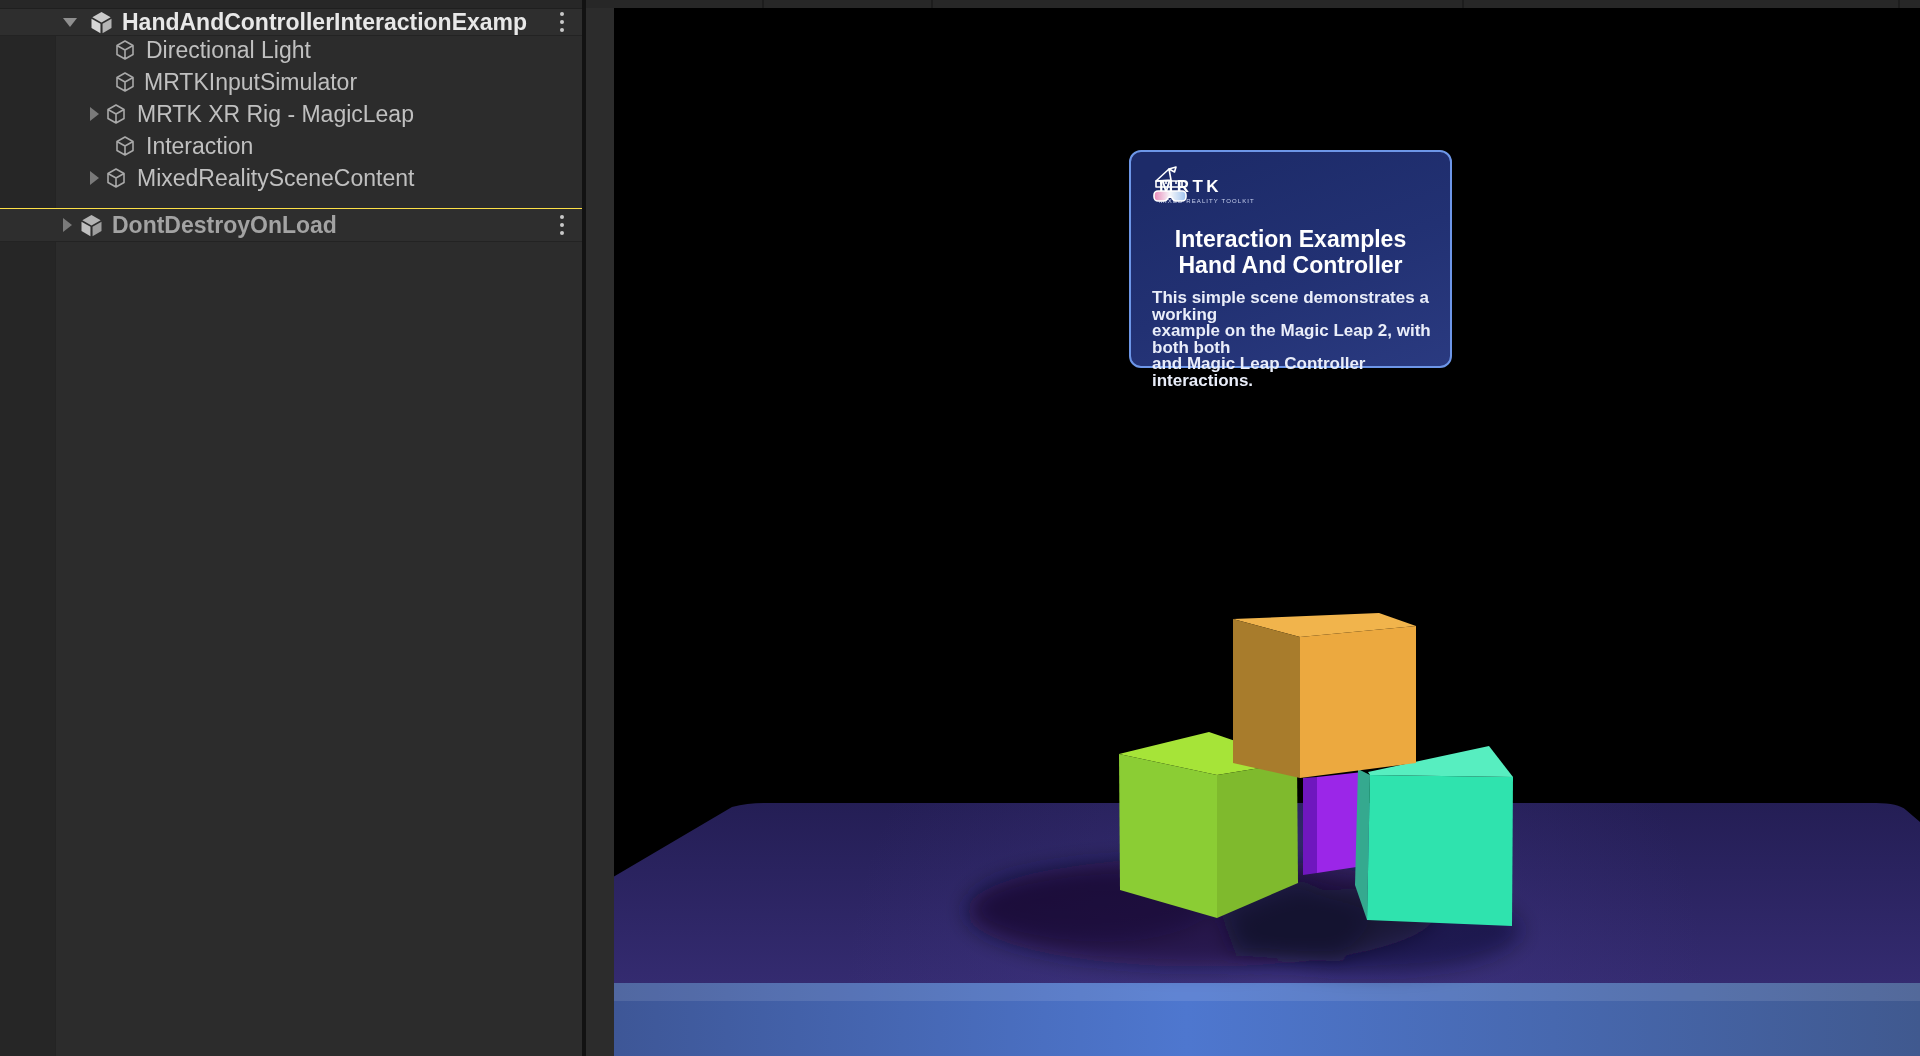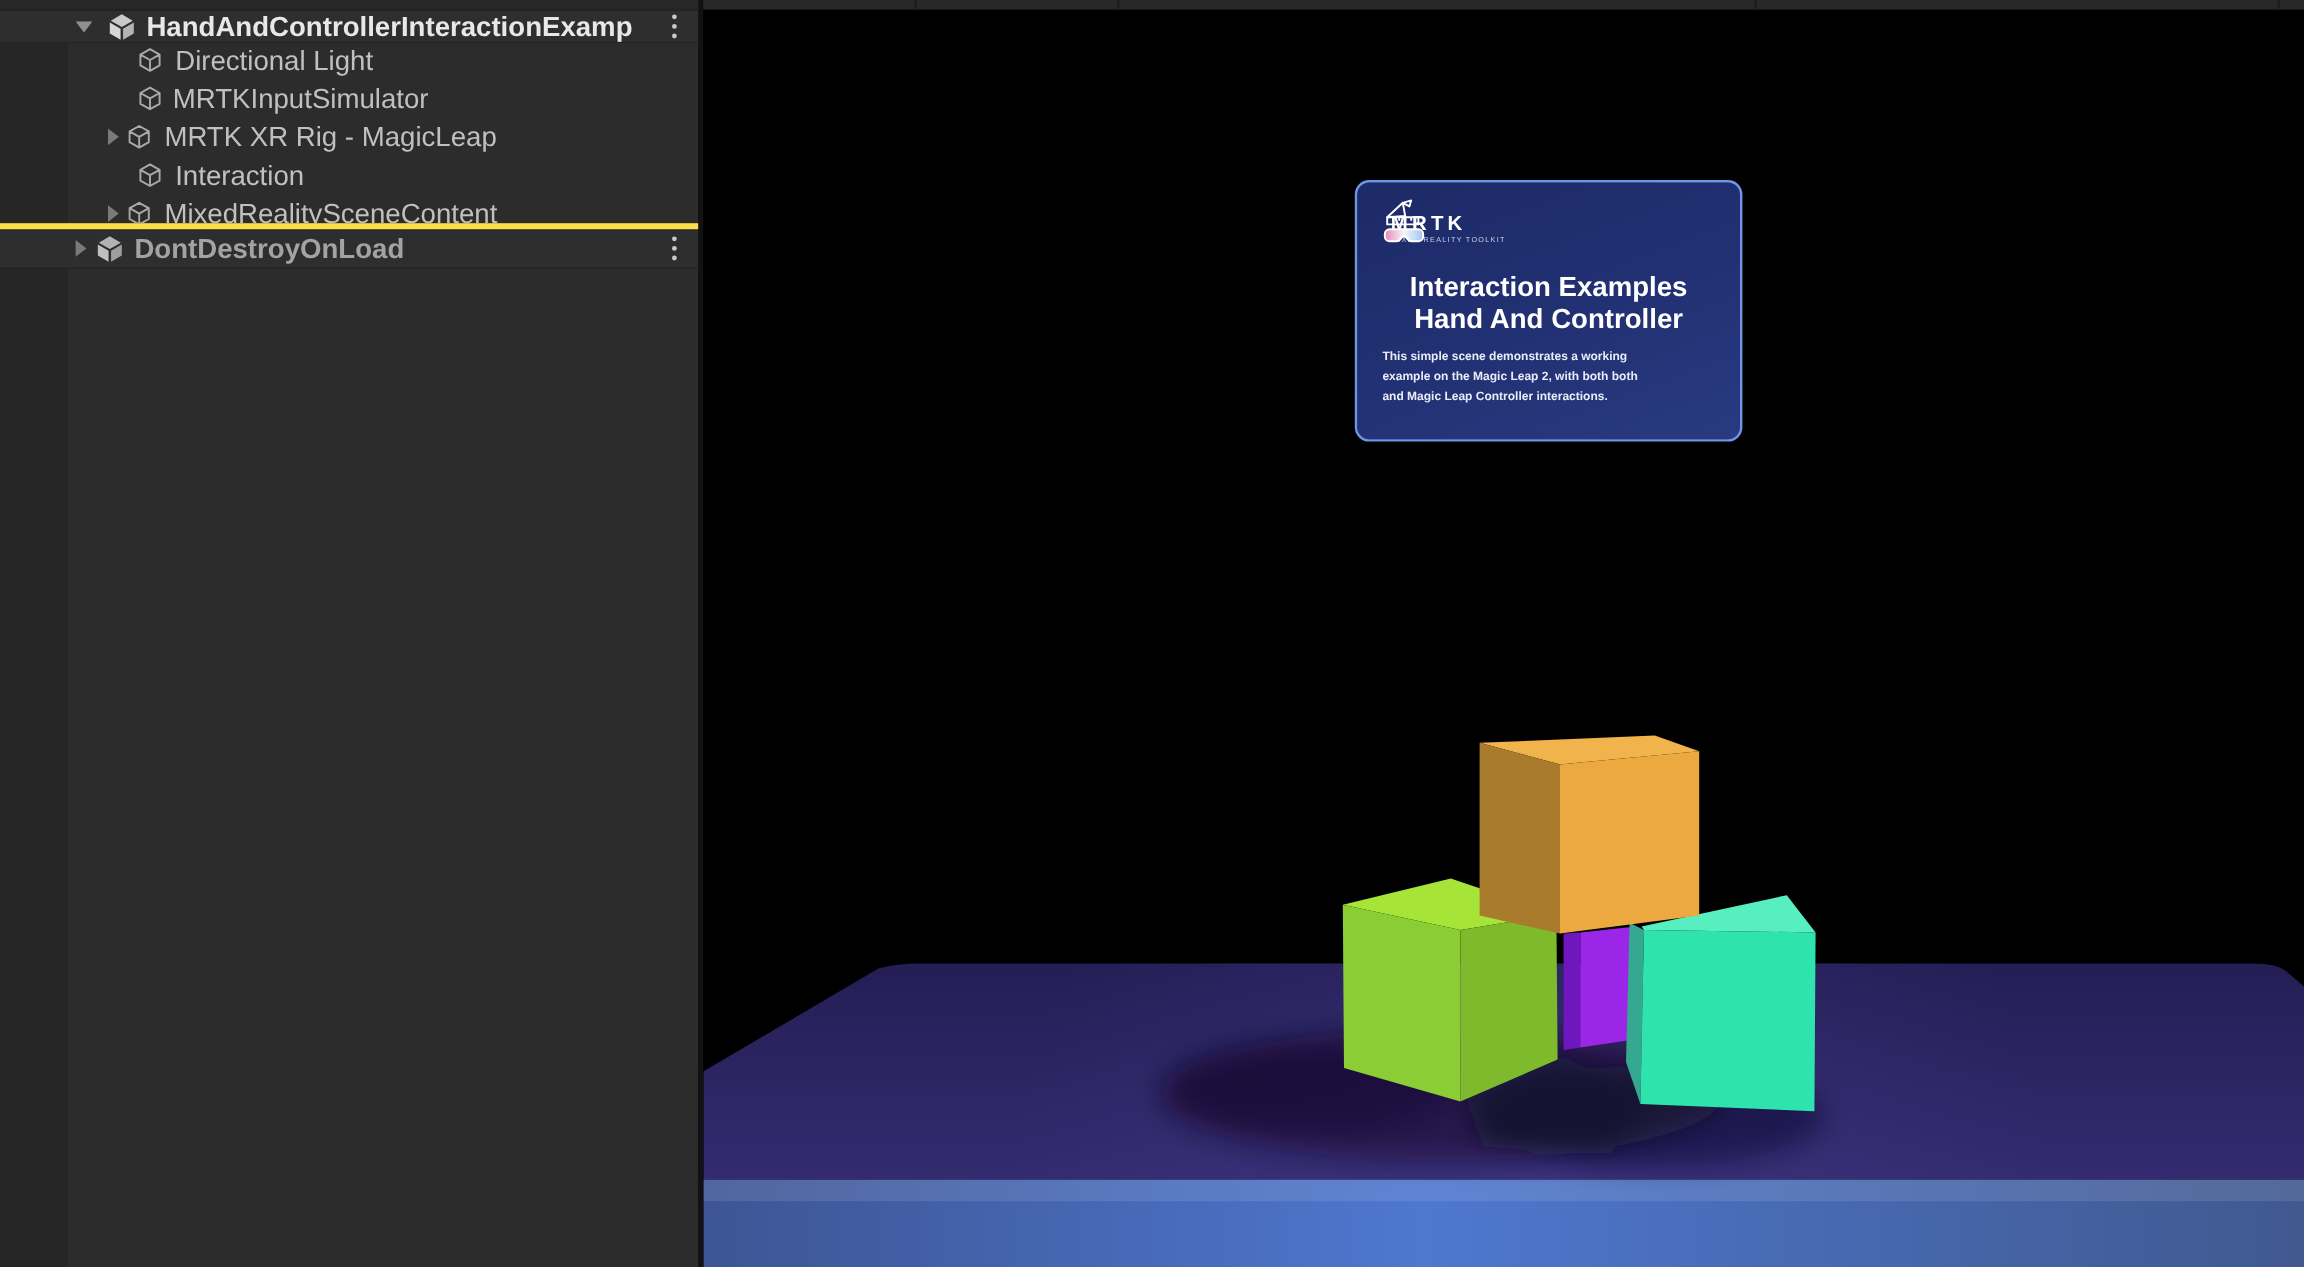--- a/index.html
+++ b/index.html
@@ -38,33 +38,33 @@
   .info-panel{position:absolute;left:543px;top:142px;width:323px;height:218px;border-radius:12px;
      border:2px solid var(--border,#6d96e8);box-sizing:border-box;
      background:linear-gradient(160deg,var(--bg1,#1d2b69) 10%,var(--bg2,#223173) 55%,var(--bg3,#2a3a80) 100%);}
   .logo-row{position:absolute;left:18px;top:20px;display:flex;align-items:flex-start;}
   .brand-block{margin-left:10px;margin-top:6px;}
   .brand{color:#fff;font-weight:bold;font-size:17px;letter-spacing:3.5px;line-height:17px;}
   .brand-sub{color:#c9d2ef;font-size:6px;letter-spacing:1.1px;margin-top:3px;}
   .panel-title{position:absolute;left:0;top:74px;width:100%;text-align:center;color:#fff;
      font-weight:bold;font-size:23px;line-height:26px;}
   .panel-body{position:absolute;left:21px;top:138px;width:285px;color:#e9edf9;
-     font-size:10px;line-height:16.5px;font-weight:600;}
+     font-size:17px;line-height:16.5px;font-weight:600;}
 </style>
 </head>
 <body>
 
 <div class="topstrip">
   <div class="seam" style="left:762px"></div>
   <div class="seam" style="left:931px"></div>
   <div class="seam" style="left:1462px"></div>
   <div class="seam" style="left:1898px"></div>
 </div>
 
-<div class="hierarchy" style="background: var(--hbg); --hbg: #2c2c2c;">
+<div class="hierarchy" style="background: var(--hbg); padding-left: 32px; --hbg: #2c2c2c;">
   <div class="gutter" style="background: var(--gbg); --gbg: #262626;"></div>
 
   <div class="row scene first" style="top:0;height:26px;">
     <span class="fold down" style="margin-left:63px;"></span>
     <span class="icon-slot" style="margin-left:12px;">
       <svg width="25" height="25" viewBox="0 0 24 24">
         <polygon points="12,1.8 20.8,6.9 12,12 3.2,6.9" fill="#c9c9c9"></polygon>
         <polygon points="21.6,8.3 21.6,17.2 13,22.2 13,13.3" fill="#b4b4b4"></polygon>
         <polygon points="2.4,8.3 11,13.3 11,22.2 2.4,17.2" fill="#d6d6d6"></polygon>
       </svg>
@@ -117,21 +117,21 @@
   <div class="row" style="top:154px;height:32px;">
     <span class="fold right" style="margin-left:90px;"></span>
     <span class="icon-slot" style="margin-left:5px;">
       <svg width="24" height="24" viewBox="0 0 24 24" fill="none" stroke="#a9a9a9" stroke-width="1.6" stroke-linejoin="round">
         <path d="M12 3 L20 7.5 L20 16.5 L12 21 L4 16.5 L4 7.5 Z M4 7.5 L12 12 L20 7.5 M12 12 L12 21"></path>
       </svg>
     </span>
     <span class="row-label" style="margin-left:9px;">MixedRealitySceneContent</span>
   </div>
 
-  <div class="row scene" style="top:178px;height:32px;border-top:5px solid #fde047;">
+  <div class="row scene" style="top:200px;height:32px;border-top:1px solid #fde047;">
     <span class="fold right" style="margin-left:63px;"></span>
     <span class="icon-slot" style="margin-left:7px;">
       <svg width="25" height="25" viewBox="0 0 24 24">
         <polygon points="12,1.8 20.8,6.9 12,12 3.2,6.9" fill="#b3b3b3"></polygon>
         <polygon points="21.6,8.3 21.6,17.2 13,22.2 13,13.3" fill="#9e9e9e"></polygon>
         <polygon points="2.4,8.3 11,13.3 11,22.2 2.4,17.2" fill="#c0c0c0"></polygon>
       </svg>
     </span>
     <span class="row-label ddol-label" style="margin-left:8px;">DontDestroyOnLoad</span>
     <span class="kebab">

